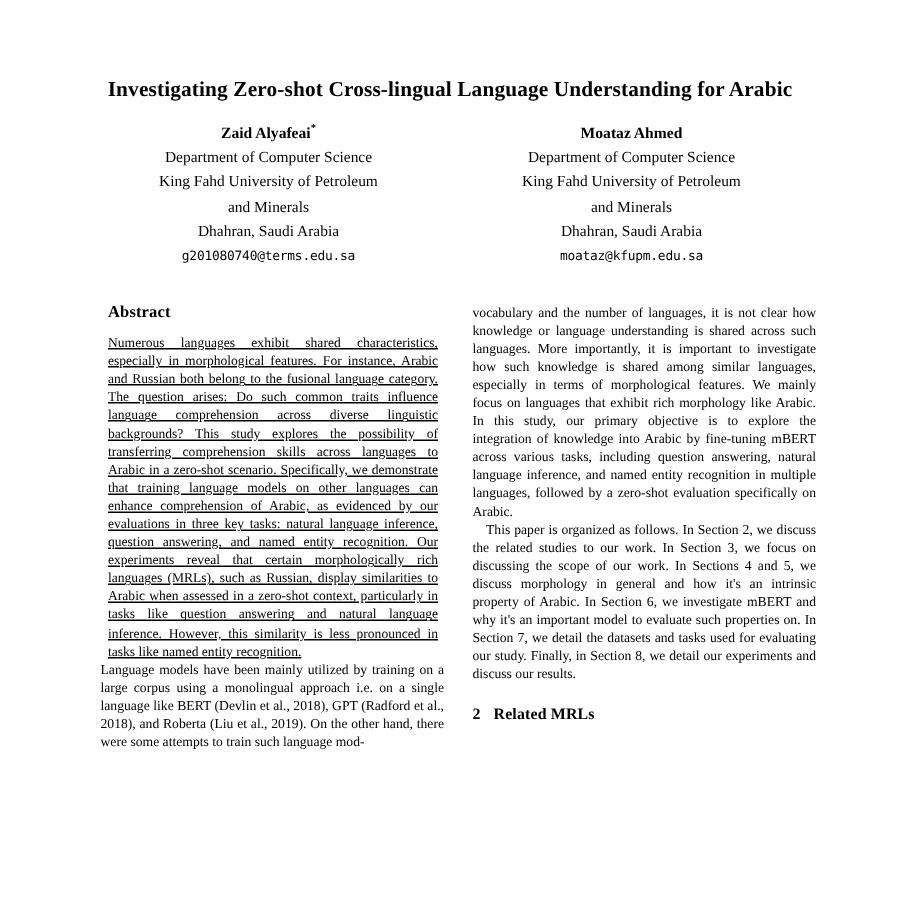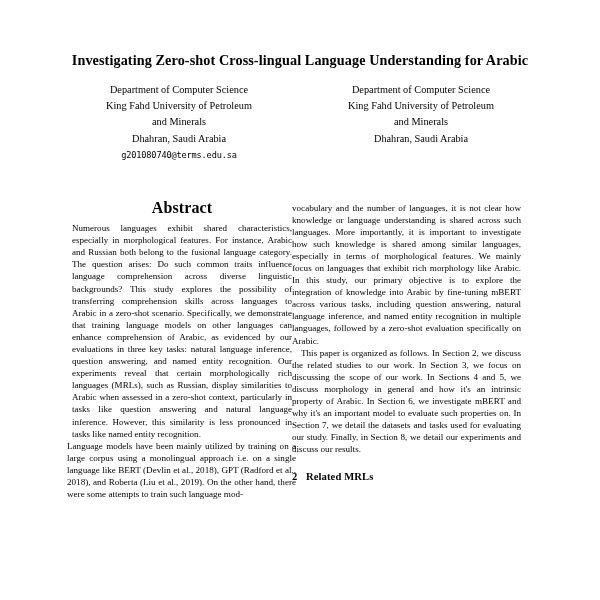--- a/index.html
+++ b/index.html
@@ -72,38 +72,39 @@
     position: absolute;
     top: 202px;
     width: 229px;
     font-size: 9.1px;
     line-height: 12.05px;
     text-align: justify;
     text-justify: inter-word;
     hyphens: manual;
   }
   .col-left  { left: 67px; }
-  .col-right { left: 292px; }
+  .col-right { left: 315px; }
 
   
   .abstract-wrap {
     padding: 0 4px 0 5px;
   }
   .abstract-heading {
-    text-align: center;
+    text-align: left;
     font-weight: bold;
-    font-size: 16px;
+    font-size: 11px;
     margin: 0 0 8px 0;
     letter-spacing: 0.1px;
   }
   .abstract-body {
     margin: 0;
     text-align: justify;
     line-height: 12.1px;
     font-size: 9.05px;
+    text-decoration: underline;
   }
 
   .section-heading {
     font-weight: bold;
     font-size: 10.6px;
     margin: 16px 0 7px 0;
     letter-spacing: 0.1px;
   }
   .section-heading .num {
     display: inline-block;
@@ -122,32 +123,35 @@
 </head>
 <body>
 
 <div class="page">
 
   <div class="title">Investigating Zero-shot Cross-lingual Language Understanding for Arabic</div>
 
   <div class="authors">
 
     <div class="author-block">
+      <span class="author-line author-name"><span>Zaid Alyafeai</span><sup>*</sup></span>
       <span class="author-line">Department of Computer Science</span>
       <span class="author-line">King Fahd University of Petroleum</span>
       <span class="author-line">and Minerals</span>
       <span class="author-line">Dhahran, Saudi Arabia</span>
       <span class="author-line author-email">g201080740@terms.edu.sa</span>
     </div>
 
     <div class="author-block">
+      <span class="author-line author-name"><span>Moataz Ahmed</span><sup></sup></span>
       <span class="author-line">Department of Computer Science</span>
       <span class="author-line">King Fahd University of Petroleum</span>
       <span class="author-line">and Minerals</span>
       <span class="author-line">Dhahran, Saudi Arabia</span>
+      <span class="author-line author-email">moataz@kfupm.edu.sa</span>
     </div>
 
   </div>
 
   <div class="col col-left">
 
     <div class="abstract-wrap">
       <div class="abstract-heading">Abstract</div>
       <p class="abstract-body">Numerous languages exhibit shared characteristics, especially in morphological features. For instance, Arabic and Russian both belong to the fusional language category. The question arises: Do such common traits influence language comprehension across diverse linguistic backgrounds? This study explores the possibility of transferring comprehension skills across languages to Arabic in a zero-shot scenario. Specifically, we demonstrate that training language models on other languages can enhance comprehension of Arabic, as evidenced by our evaluations in three key tasks: natural language inference, question answering, and named entity recognition. Our experiments reveal that certain morphologically rich languages (MRLs), such as Russian, display similarities to Arabic when assessed in a zero-shot context, particularly in tasks like question answering and natural language inference. However, this similarity is less pronounced in tasks like named entity recognition.</p>
     </div>

